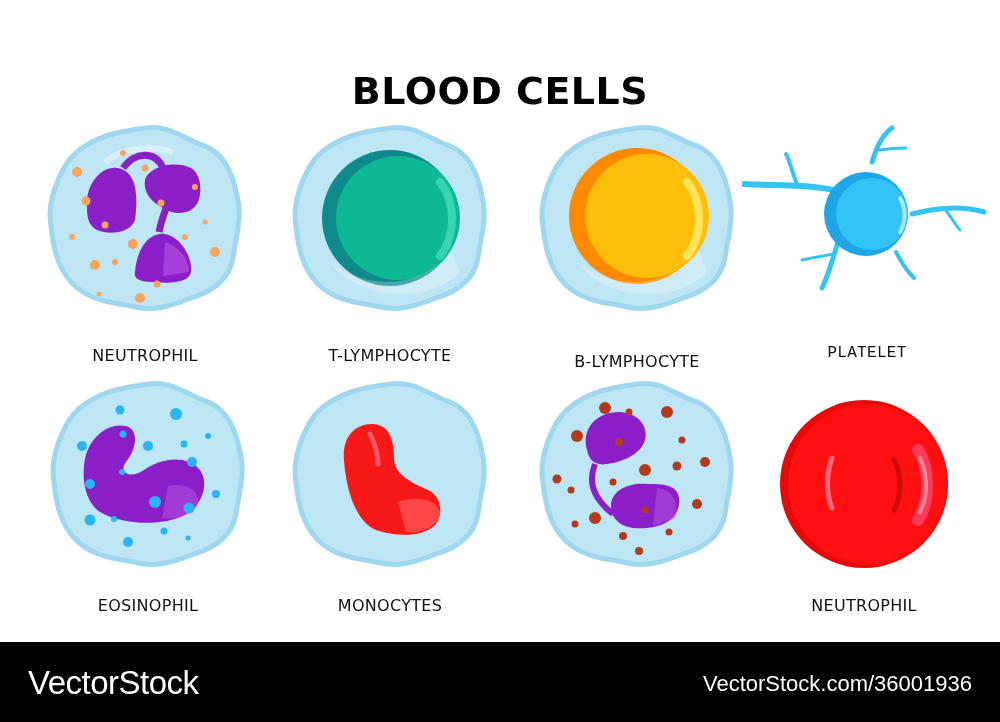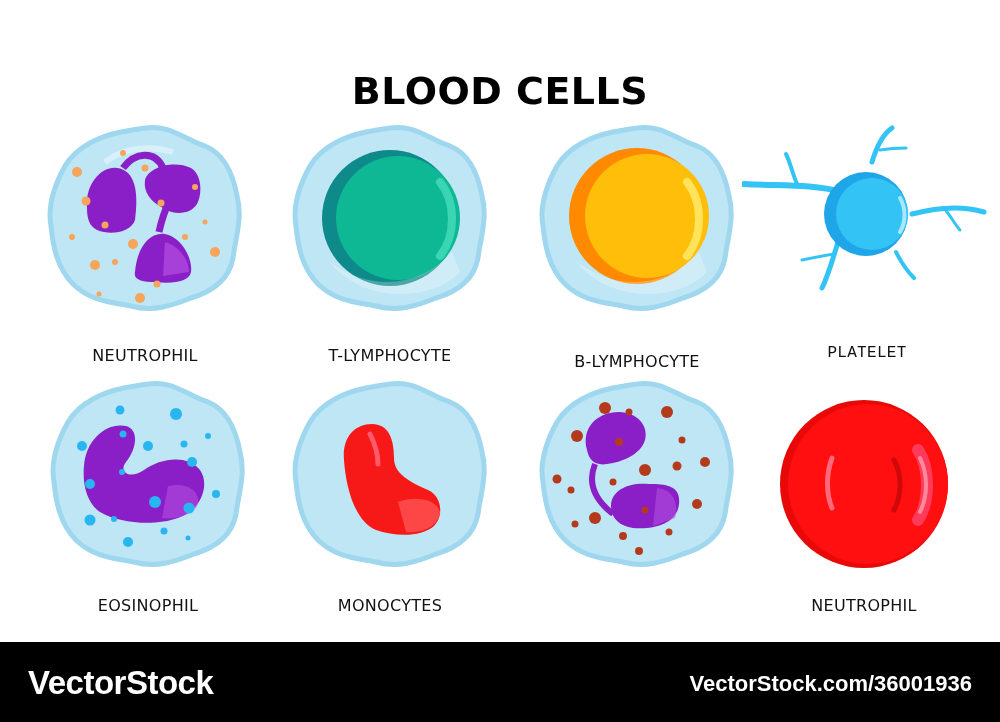--- a/index.html
+++ b/index.html
@@ -1,21 +1,21 @@
 <!DOCTYPE html>
 <html><head>
 <meta charset="utf-8">
 <style>
   html, body { margin:0; padding:0; }
   body { width:1000px; height:722px; background:#ffffff; position:relative; overflow:hidden; font-family:"Liberation Sans", "DejaVu Sans", sans-serif; }
   .title { position:absolute; left:0; width:1000px; top:36px; text-align:center; font-family:"DejaVu Sans", sans-serif; font-weight:bold; font-size:38px; color:#000; letter-spacing:0.5px;margin-top:33px; }
   .cell { position:absolute; width:220px; }
   .cell svg { display:block; margin:0 auto; }
   .label { position:absolute; left:0; width:100%; text-align:center; font-family:"DejaVu Sans", sans-serif; font-size:16px; color:#111; letter-spacing:0.3px;margin-top:16px; }
-  .footer { position:absolute; left:0; top:642px; width:1000px; height:80px; background:#000;font-weight:bold; }
+  .footer { position:absolute; left:0; top:642px; width:1000px; height:80px; background:#000; }
   .footer .brand { position:absolute; left:28px; top:22px; color:#fff; font-family:"Liberation Sans", sans-serif; font-size:33px; letter-spacing:-0.5px; }
   .footer .url { position:absolute; right:28px; top:29px; color:#fff; font-family:"Liberation Sans", sans-serif; font-size:22px; }
 </style>
 </head>
 <body>
 
 <div class="title">BLOOD CELLS</div>
 
 <div class="cell" style="left:35px; top:122px; height:230px;">
   <svg width="200" height="190" viewBox="0 0 200 190">

